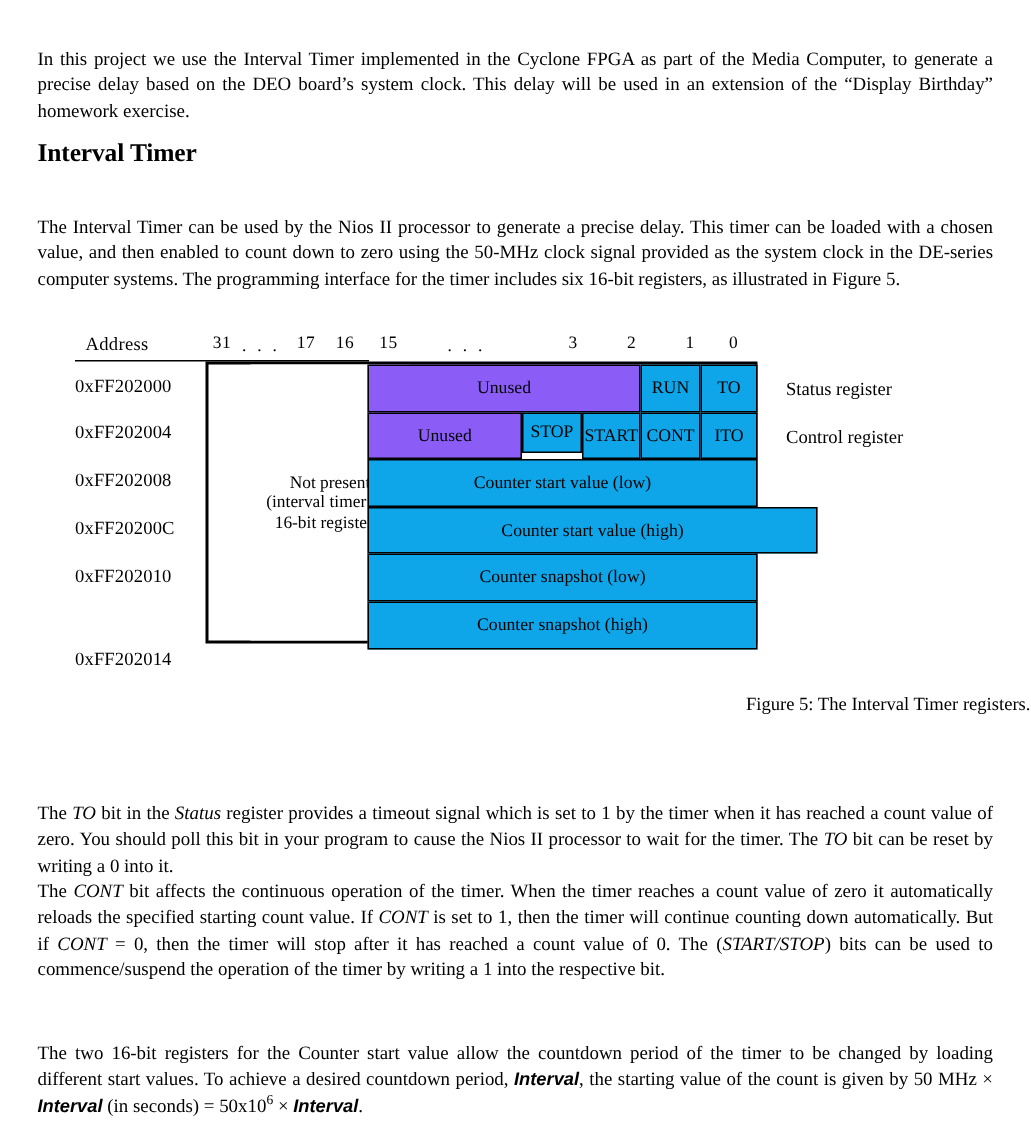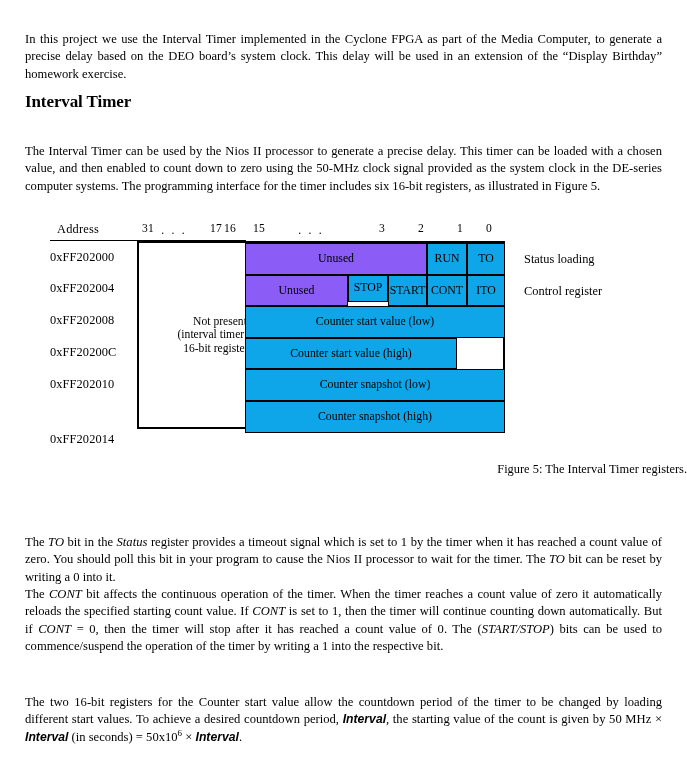--- a/index.html
+++ b/index.html
@@ -165,21 +165,21 @@
   <p class="para" style="top:130px;"><span>The Interval Timer can be used by the Nios II processor to generate a precise delay.  This timer can be loaded with a chosen value, and then enabled to count down to zero using the 50-MHz clock signal provided as the system clock in the DE-series computer systems. The programming interface for the timer includes six 16-bit registers, as illustrated in Figure 5.</span></p>
 
   <div class="figure">
 
     <div class="addr-header">Address</div>
     <div class="addr-rule"></div>
 
     <div class="bitnums" id="bit-labels">
         <div class="bitnum" style="left: 148px;">31</div>
         <div class="bitdots" style="left: 174px;">. . .</div>
-        <div class="bitnum" style="left: 216px;">17</div>
+        <div class="bitnum" style="left: 204px;">17</div>
         <div class="bitnum" style="left: 230px;">16</div>
         <div class="bitnum" style="left: 259px;">15</div>
         <div class="bitdots" style="left: 311px;">. . .</div>
         <div class="bitnum" style="left: 382px;">3</div>
         <div class="bitnum" style="left: 421px;">2</div>
         <div class="bitnum" style="left: 460px;">1</div>
         <div class="bitnum" style="left: 489px;">0</div>
       </div>
 
     <div id="address-labels">
@@ -203,28 +203,28 @@
       <div id="grid-cells">
           <div class="cell gray" style="left: 108px; top: 2px; width: 182px; height: 31.6px;">Unused</div>
           <div class="cell" style="left: 290px; top: 2px; width: 40px; height: 31.6px;">RUN</div>
           <div class="cell" style="left: 330px; top: 2px; width: 38px; height: 31.6px;">TO</div>
           <div class="cell gray" style="left: 108px; top: 33.6px; width: 103px; height: 31.6px;">Unused</div>
           <div class="cell" style="left: 211px; top: 33.6px; width: 40px; height: 27px;">STOP</div>
           <div class="cell" style="left: 251px; top: 33.6px; width: 39px; height: 31.6px;">START</div>
           <div class="cell" style="left: 290px; top: 33.6px; width: 40px; height: 31.6px;">CONT</div>
           <div class="cell" style="left: 330px; top: 33.6px; width: 38px; height: 31.6px;">ITO</div>
           <div class="cell" style="left: 108px; top: 65.2px; width: 260px; height: 31.6px;">Counter start value (low)</div>
-          <div class="cell" style="left: 108px; top: 96.8px; width: 212px; height: 31.6px;">Counter start value (high)</div>
+          <div class="cell" style="left: 108px; top: 96.8px; width: 300px; height: 31.6px;">Counter start value (high)</div>
           <div class="cell" style="left: 108px; top: 128.4px; width: 260px; height: 31.6px;">Counter snapshot (low)</div>
           <div class="cell" style="left: 108px; top: 160px; width: 260px; height: 31.6px;">Counter snapshot (high)</div>
         </div>
     </div>
 
     <div id="register-labels">
-        <div class="reg-label" style="top: 30px;">Status loading</div>
+        <div class="reg-label" style="top: 30px;">Status register</div>
         <div class="reg-label" style="top: 62px;">Control register</div>
       </div>
   </div>
 
   <div class="caption">Figure 5: The Interval Timer registers.</div>
 
   <p class="para" style="top:521px;"><span>The </span><i class="it">TO</i><span> bit in the </span><i class="it">Status</i><span> register provides a timeout signal which is set to 1 by the timer when it has reached a count value of zero. You should poll this bit in your program to cause the Nios II processor to wait for the timer. The </span><i class="it">TO</i><span> bit can be reset by writing a 0 into it.</span></p>
 
   <p class="para" style="top:573px;"><span>The </span><i class="it">CONT</i><span> bit affects the continuous operation of the timer.  When the timer reaches a count value of zero it automatically reloads the specified starting count value. If </span><i class="it">CONT</i><span> is set to 1, then the timer will continue counting down automatically.  But if </span><i class="it">CONT</i><span> = 0, then the timer will stop after it has reached a count value of 0.  The (</span><i class="it">START/STOP</i><span>) bits can be used to commence/suspend the operation of the timer by writing a 1 into the respective bit.</span></p>
 

